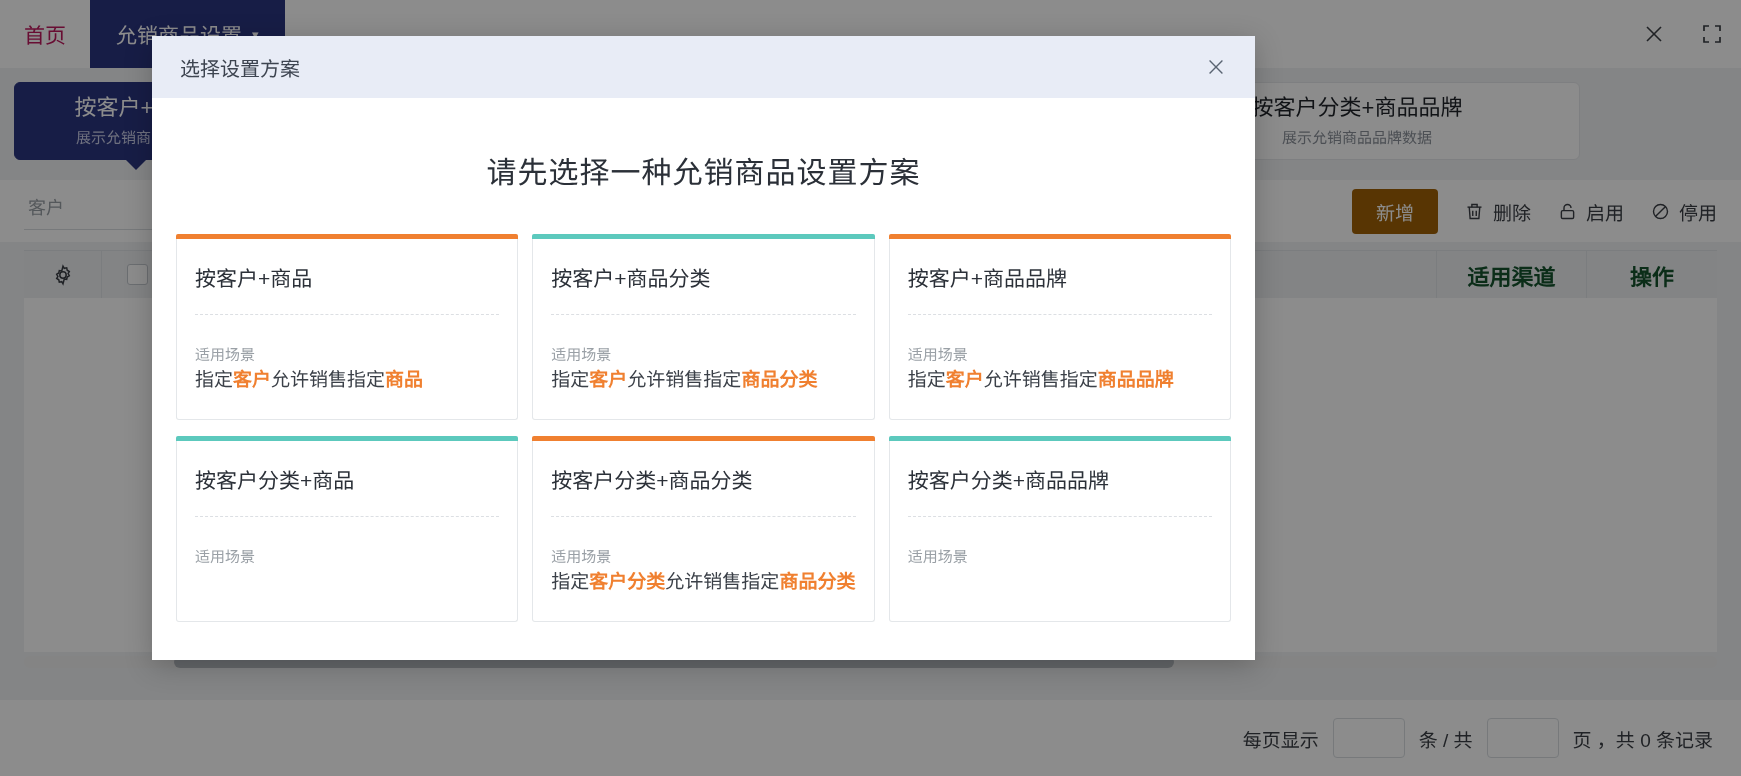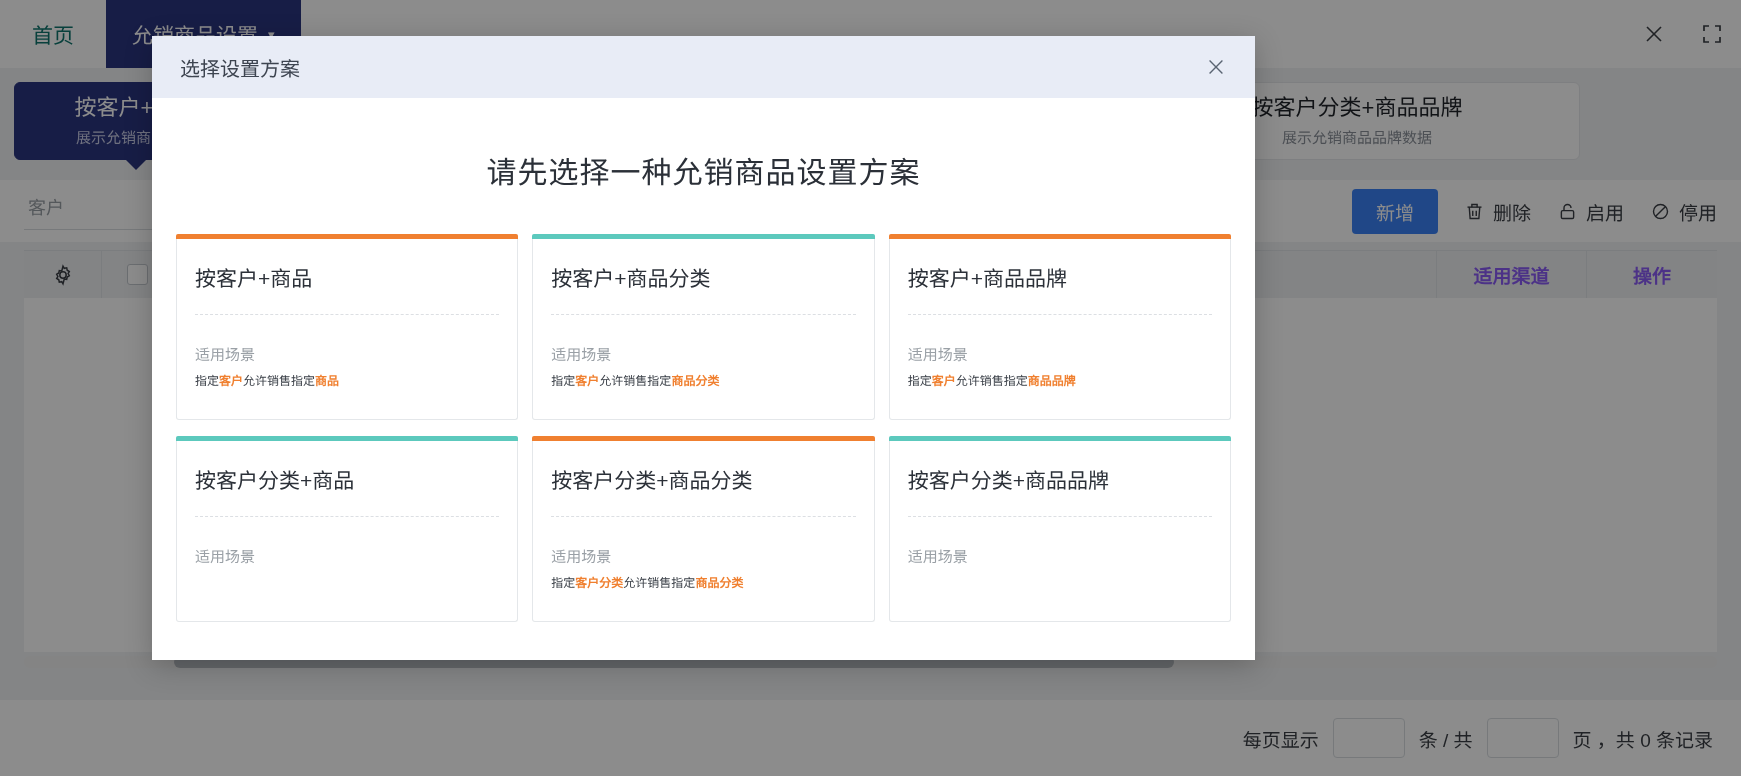--- a/index.html
+++ b/index.html
@@ -19,21 +19,21 @@
   
   .tabbar {
     position: absolute; left: 0; top: 0; width: 1741px; height: 68px;
     background: #ffffff; display: flex; align-items: stretch;
   }
   .tab {
     display: flex; align-items: center; justify-content: center;
     padding: 0 26px; font-size: 21px; color: #2b2f33; cursor: pointer;
     white-space: nowrap;
   }
-  .tab.home { color: #0f766e; padding: 0 32px; text-align: right; }
+  .tab.home { color: #be185d; padding: 0 24px; text-align: right; }
   .tab.active {
     background: #2b3580; color: #ffffff;
   }
   .tab .caret {
     display: inline-block; margin-left: 10px; font-size: 13px; line-height: 1;
   }
   .tabbar-spacer { flex: 1; }
   .tabbar-btn {
     width: 58px; display: flex; align-items: center; justify-content: center;
     cursor: pointer; color: #3b3f45;
@@ -73,38 +73,38 @@
   .search-field {
     width: 290px; border: none; border-bottom: 1px solid #d9dde1;
     font-size: 18px; color: #8a9099; padding: 6px 4px 10px 4px;
     background: transparent; outline: none;
     font-family: "Liberation Sans", "DejaVu Sans", sans-serif;
   }
   .search-field::placeholder { color: #9aa0a6; }
   .toolbar-spacer { flex: 1; }
   .tb-actions { display: flex; align-items: center; gap: 26px; }
   .tb-primary {
-    background: #3b82f6; color: #ffffff; font-size: 19px;
+    background: #a16207; color: #ffffff; font-size: 19px;
     padding: 9px 24px; border-radius: 4px; cursor: pointer; white-space: nowrap;
   }
   .tb-btn {
     display: flex; align-items: center; gap: 8px; font-size: 19px;
     color: #3b3f45; cursor: pointer; white-space: nowrap;
   }
   .tb-btn svg { display: block; }
 
   
   .table-head {
     position: absolute; left: 24px; top: 250px; width: 1693px; height: 48px;
     background: #eef0f3; display: flex; align-items: stretch;
     border-top: 1px solid #e1e4e8;
   }
   .th {
     display: flex; align-items: center; justify-content: center;
-    font-size: 19px; font-weight: bold; color: #8b5cf6;
+    font-size: 22px; font-weight: bold; color: #14532d;
     border-right: 1px solid #e1e4e8; white-space: nowrap;
   }
   .th.icon-cell { width: 78px; }
   .th.check-cell { width: 72px; }
   .th.flex { flex: 1; }
   .th.w-ch { width: 150px; }
   .th.w-op { width: 130px; border-right: none; }
   .chk {
     width: 21px; height: 21px; border: 1px solid #c3c8ce;
     border-radius: 3px; background: #ffffff;
@@ -183,21 +183,21 @@
   .opt-title {
     font-size: 21px; color: #2b3038; margin-top: 28px; white-space: nowrap;
   }
   .opt-divider {
     border-top: 1px dashed #dcdfe3; margin: 22px 0 0 0;
   }
   .opt-scene-label {
     font-size: 15px; color: #9aa0a6; margin-top: 28px;
   }
   .opt-desc {
-    font-size: 12px; color: #3b4048; margin-top: 7px; white-space: nowrap;
+    font-size: 19px; color: #3b4048; white-space: nowrap;
   }
   .opt-desc b { color: #f08030; font-weight: bold; }
 </style>
 </head>
 <body>
 
 <div id="app">
 
   <div class="bg-layer">
 

